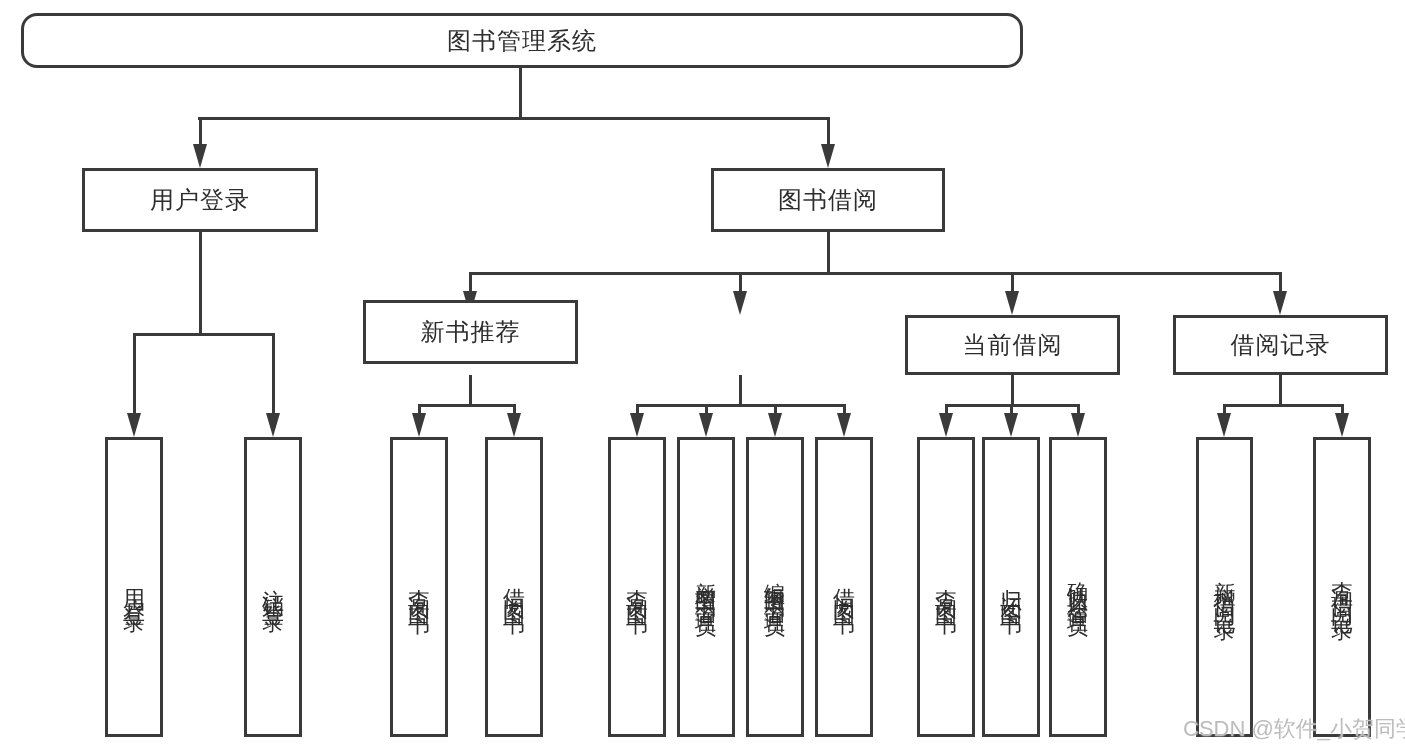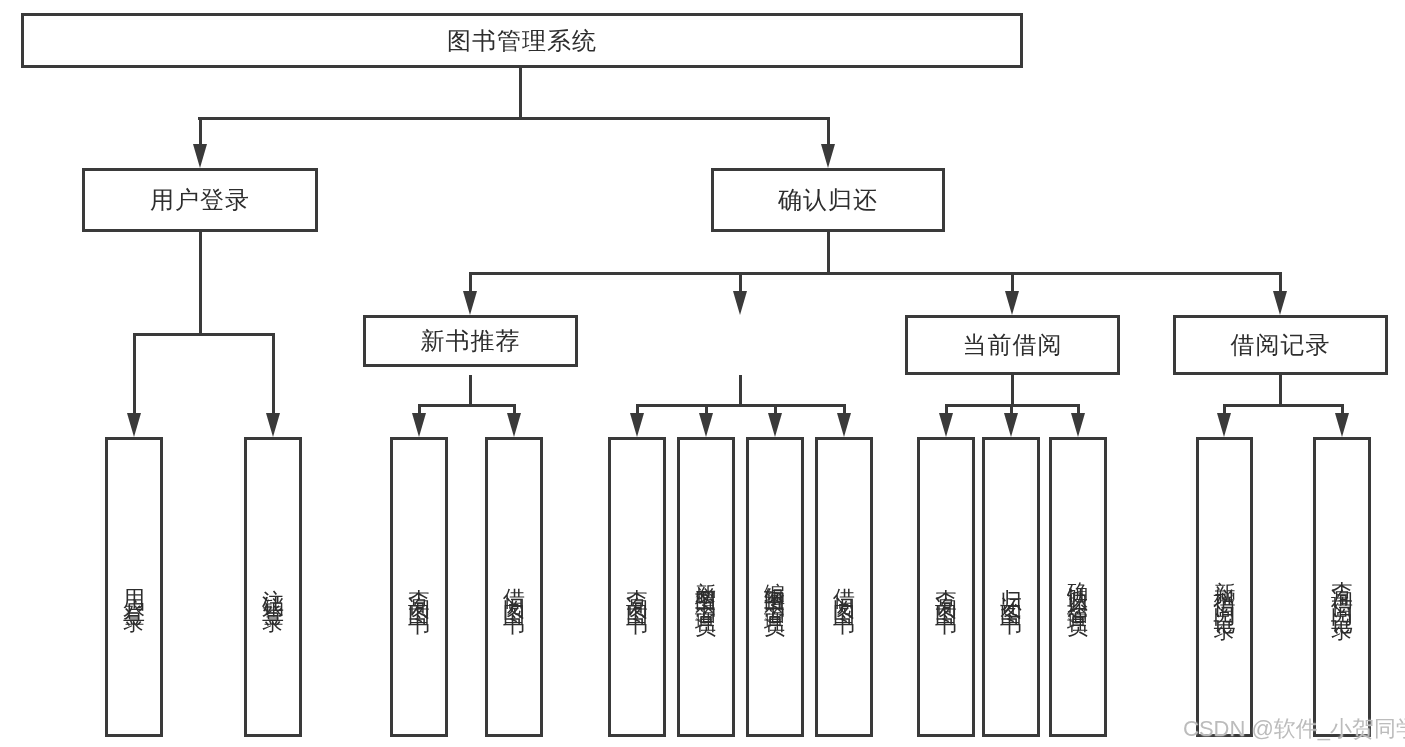--- a/index.html
+++ b/index.html
@@ -50,51 +50,51 @@
     text-shadow:0 0 2px #ffffff;
     white-space:nowrap;
     z-index:5;
   }
 </style>
 </head>
 <body>
 
 <div class="stage">
 
-  <div class="box" style="left:21px;top:13px;width:1002px;height:55px;">图书管理系统</div>
+  <div class="box" style="left:21px;top:13px;width:1002px;height:55px;border-radius:16px;">图书管理系统</div>
 
   <div class="vline" style="left:519px;top:68px;height:51px;"></div>
   <div class="hline" style="left:198px;top:117px;width:632px;"></div>
   <div class="vline" style="left:199px;top:117px;height:32px;"></div>
   <div class="vline" style="left:827px;top:117px;height:32px;"></div>
   <div class="arrow" style="left:193px;top:144px;"></div>
   <div class="arrow" style="left:821px;top:144px;"></div>
 
   <div class="box" style="left:82px;top:168px;width:236px;height:64px;">用户登录</div>
-  <div class="box" style="left:711px;top:168px;width:234px;height:64px;">确认归还</div>
+  <div class="box" style="left:711px;top:168px;width:234px;height:64px;">图书借阅</div>
 
   <div class="vline" style="left:199px;top:232px;height:104px;"></div>
   <div class="hline" style="left:133px;top:333px;width:141px;"></div>
   <div class="vline" style="left:133px;top:333px;height:86px;"></div>
   <div class="vline" style="left:272px;top:333px;height:86px;"></div>
   <div class="arrow" style="left:127px;top:413px;"></div>
   <div class="arrow" style="left:266px;top:413px;"></div>
 
   <div class="vline" style="left:827px;top:232px;height:43px;"></div>
   <div class="hline" style="left:469px;top:272px;width:813px;"></div>
   <div class="vline" style="left:469px;top:272px;height:22px;"></div>
   <div class="vline" style="left:739px;top:272px;height:22px;"></div>
   <div class="vline" style="left:1011px;top:272px;height:22px;"></div>
   <div class="vline" style="left:1279px;top:272px;height:22px;"></div>
   <div class="arrow" style="left:463px;top:291px;"></div>
   <div class="arrow" style="left:733px;top:291px;"></div>
   <div class="arrow" style="left:1005px;top:291px;"></div>
   <div class="arrow" style="left:1273px;top:291px;"></div>
 
-  <div class="box" style="left:363px;top:315px;width:215px;height:52px;font-family:Liberation Mono, monospace;">新书推荐</div>
+  <div class="box" style="left:363px;top:300px;width:215px;height:64px;font-family:Liberation Mono, monospace;">新书推荐</div>
   <div class="box" style="left:905px;top:315px;width:215px;height:60px;">当前借阅</div>
   <div class="box" style="left:1173px;top:315px;width:215px;height:60px;">借阅记录</div>
 
   <div class="vline" style="left:469px;top:375px;height:32px;"></div>
   <div class="hline" style="left:418px;top:404px;width:98px;"></div>
   <div class="vline" style="left:418px;top:404px;height:15px;"></div>
   <div class="vline" style="left:513px;top:404px;height:15px;"></div>
   <div class="arrow" style="left:412px;top:413px;"></div>
   <div class="arrow" style="left:507px;top:413px;"></div>
 

